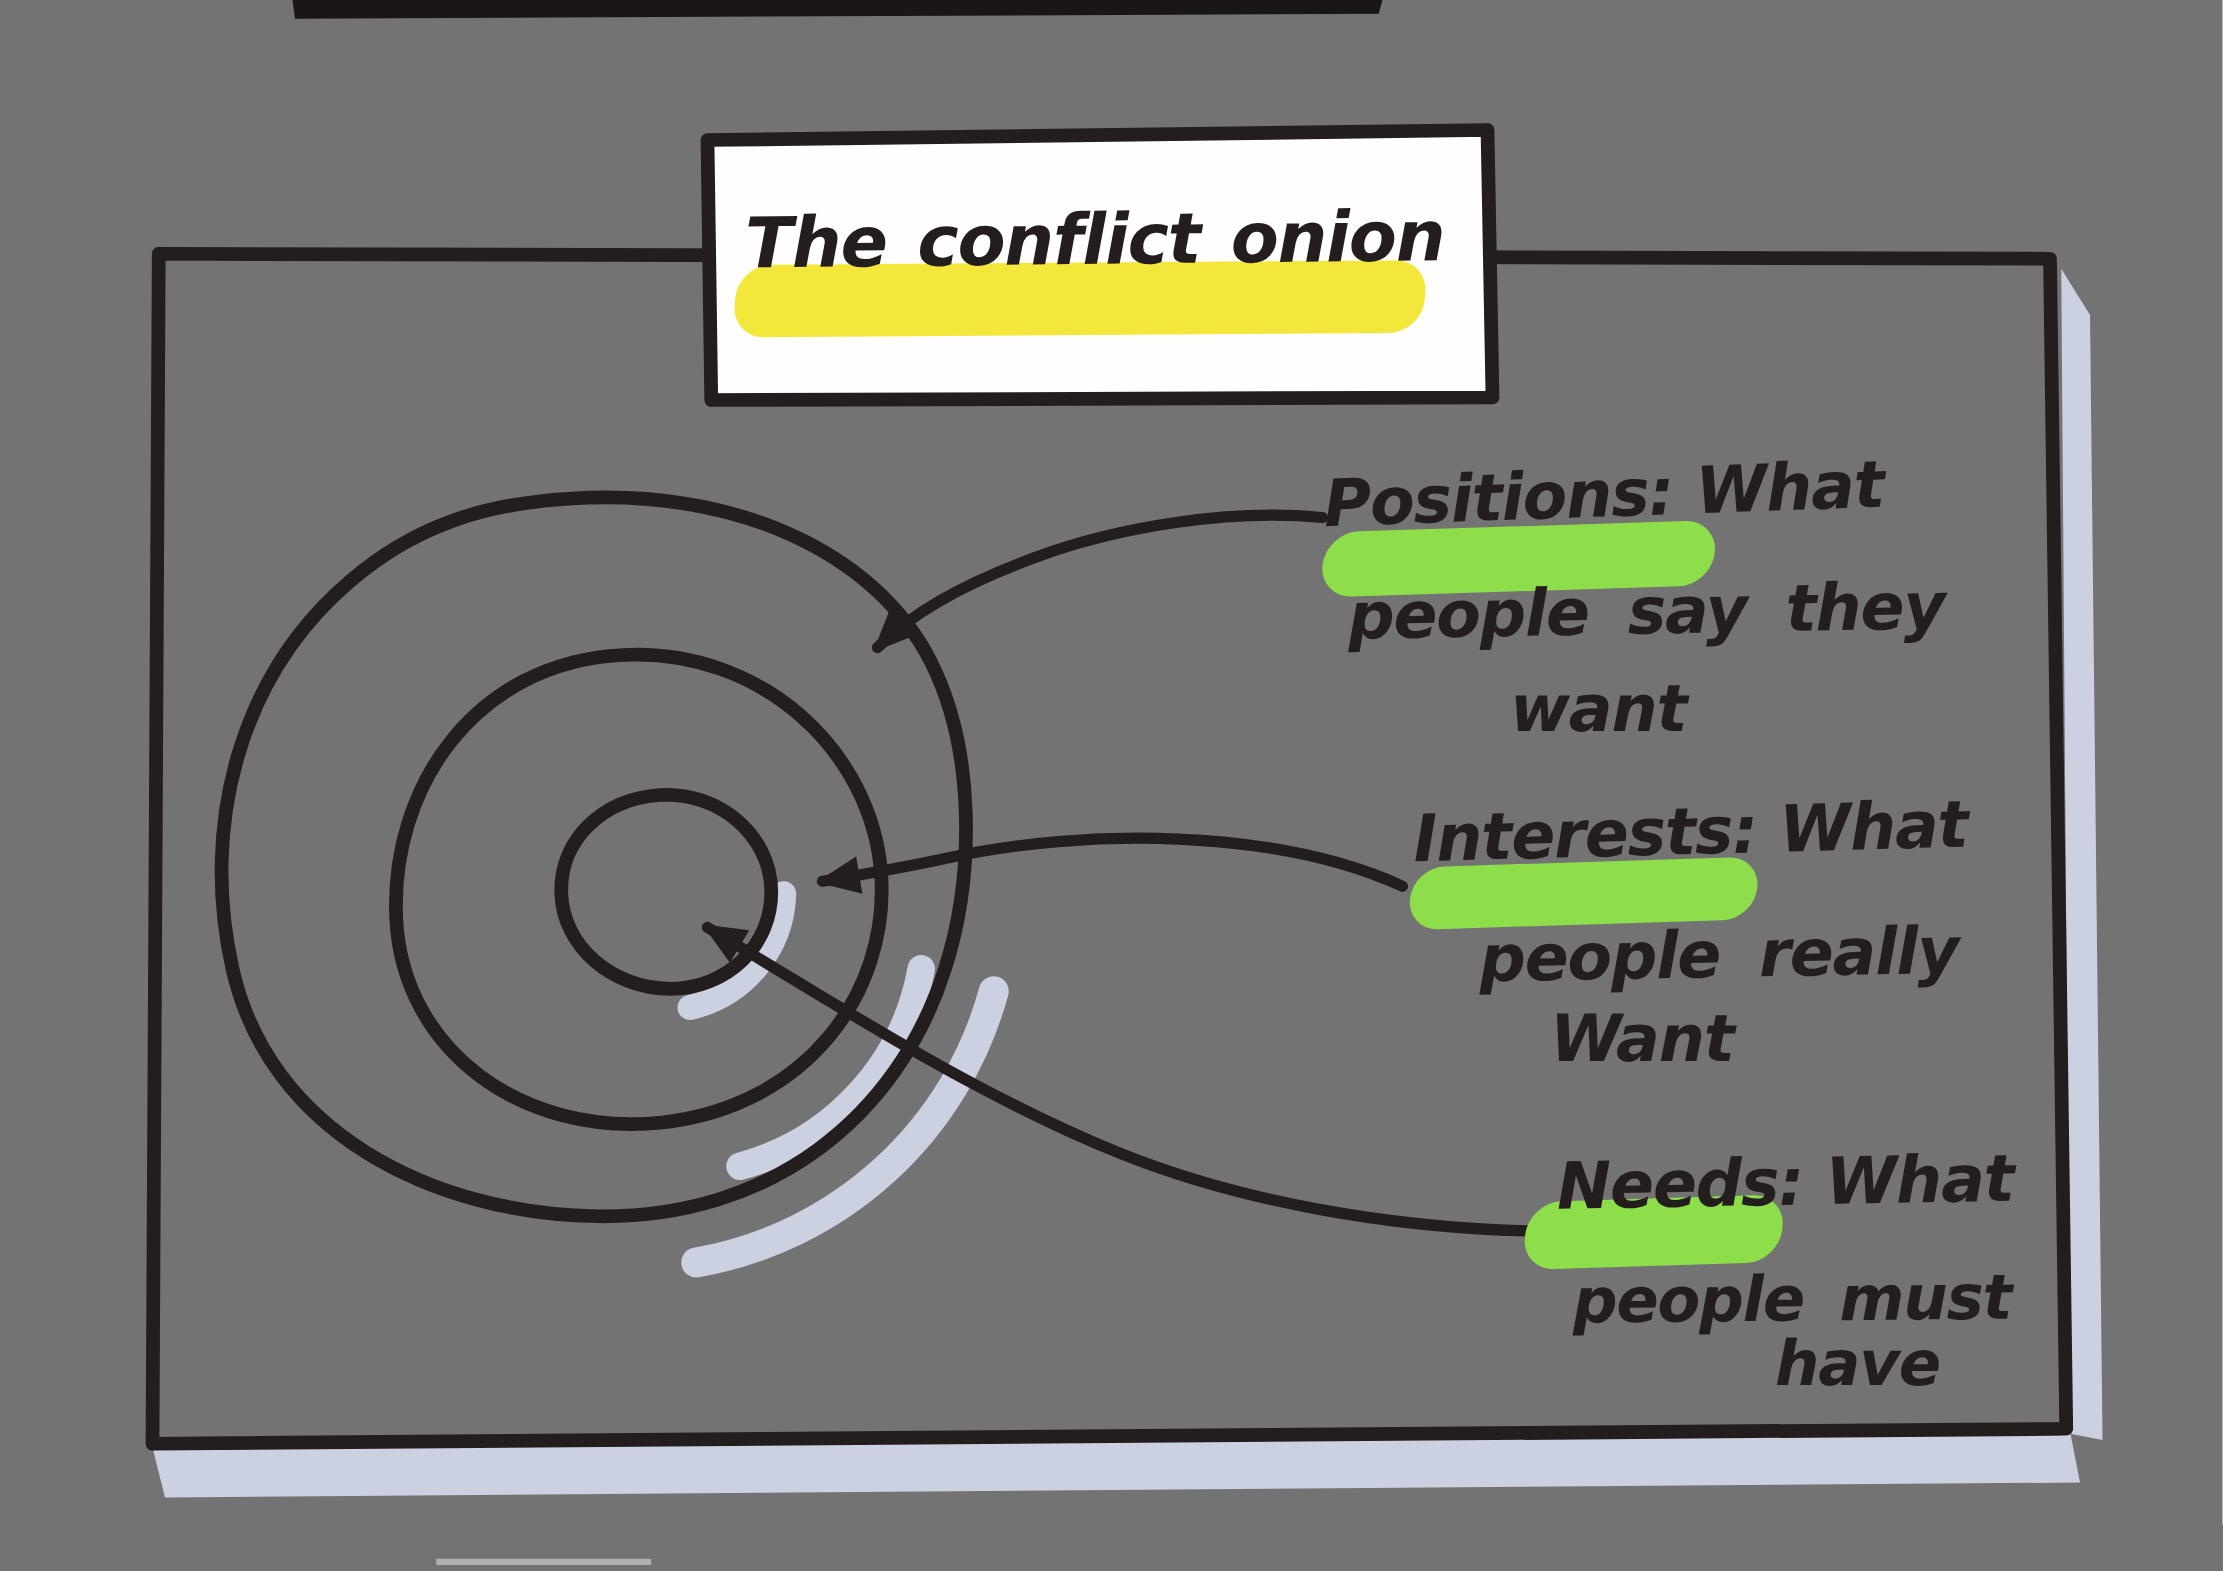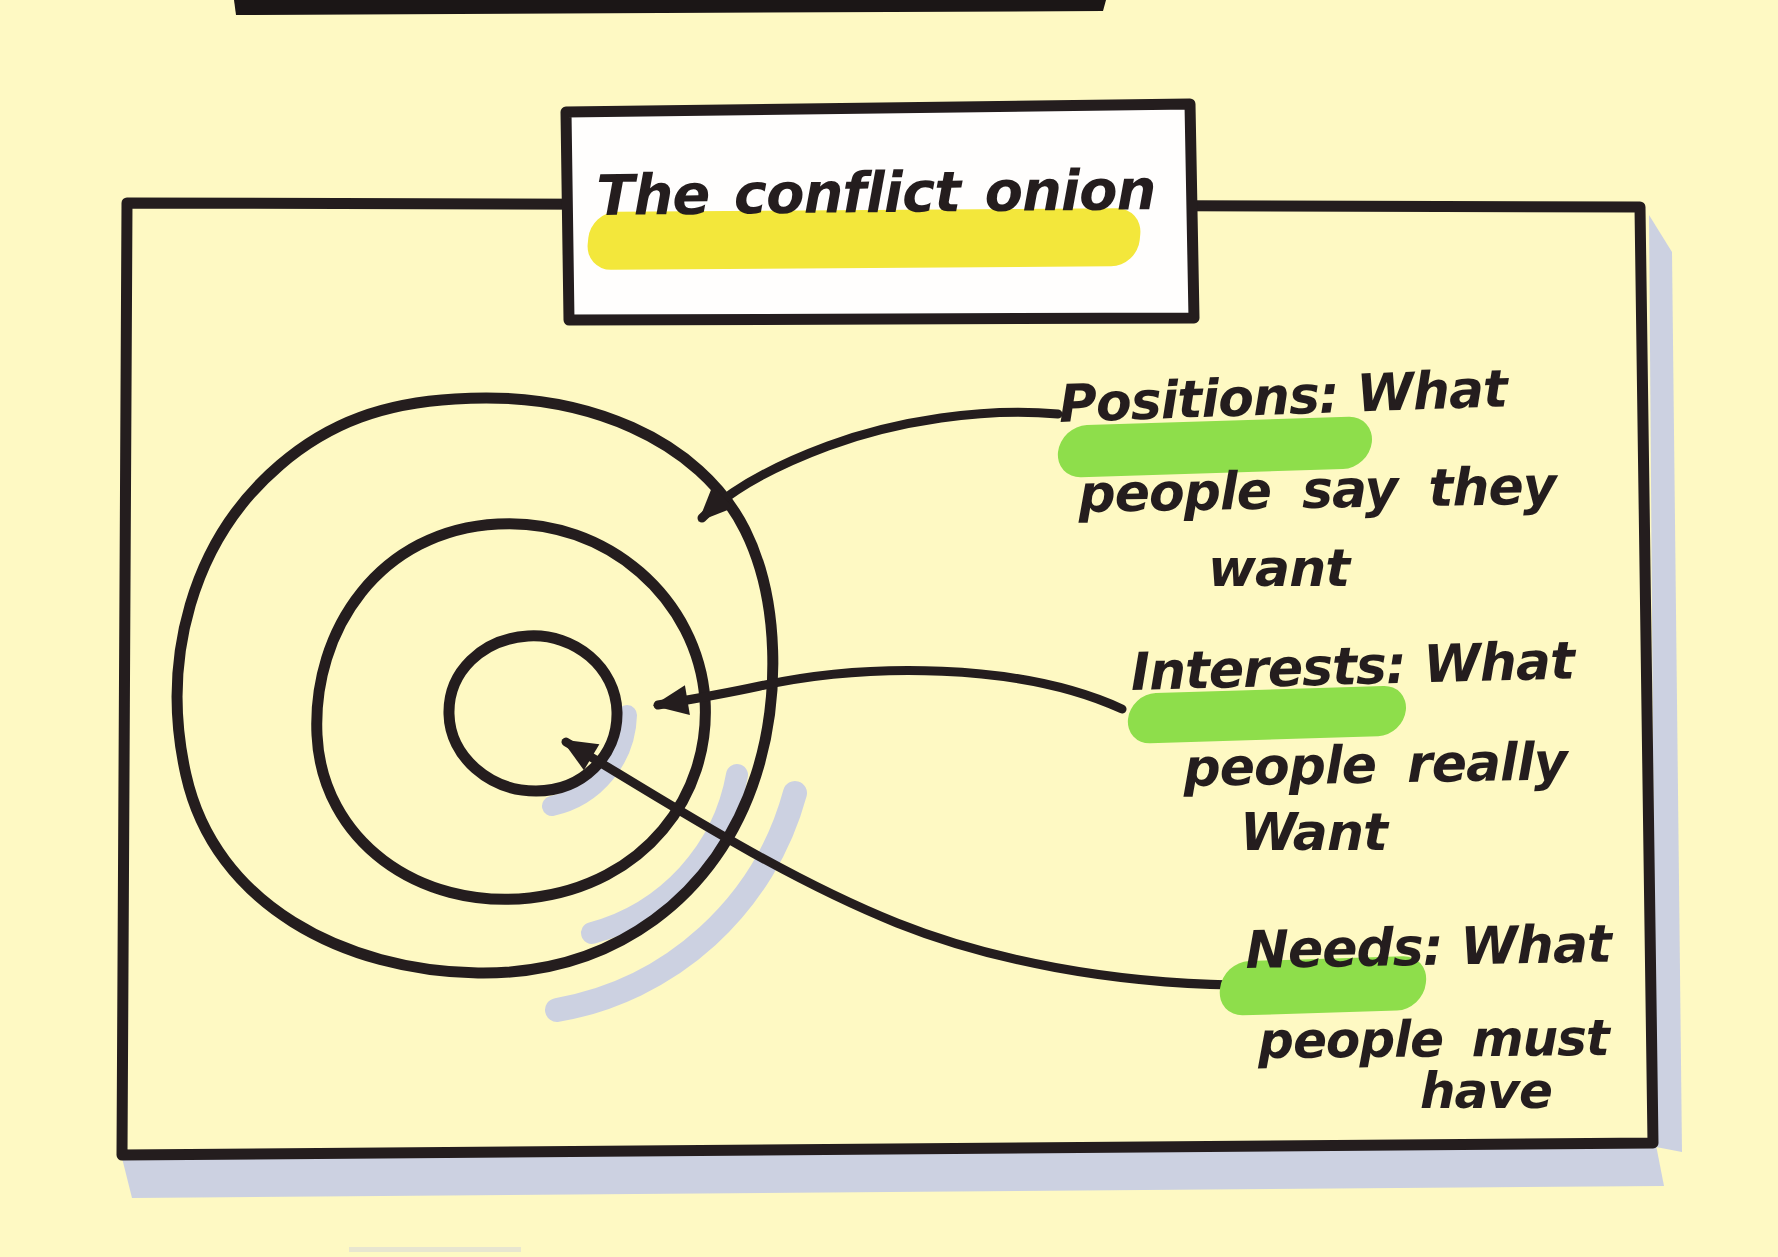--- a/index.html
+++ b/index.html
@@ -1,19 +1,19 @@
 <!DOCTYPE html>
 <html><head>
 <meta charset="utf-8">
 <style>
   html,body{margin:0;padding:0;background:#e8e8e8;}
   #canvas{
     position:relative;
     width:1778px;height:1257px;
-    background:#fef9c3;
+    background:#737373;
     overflow:hidden;
     font-family:"DejaVu Sans", sans-serif;
   }
   #sketch-svg{position:absolute;left:0;top:0;z-index:1;}
   .hl{
     position:absolute;z-index:2;
     border-radius:26px;
     transform-origin:left center;
   }
   .hl-yellow{background:#f3e73b;transform:rotate(-0.4deg) skewX(-6deg);}

